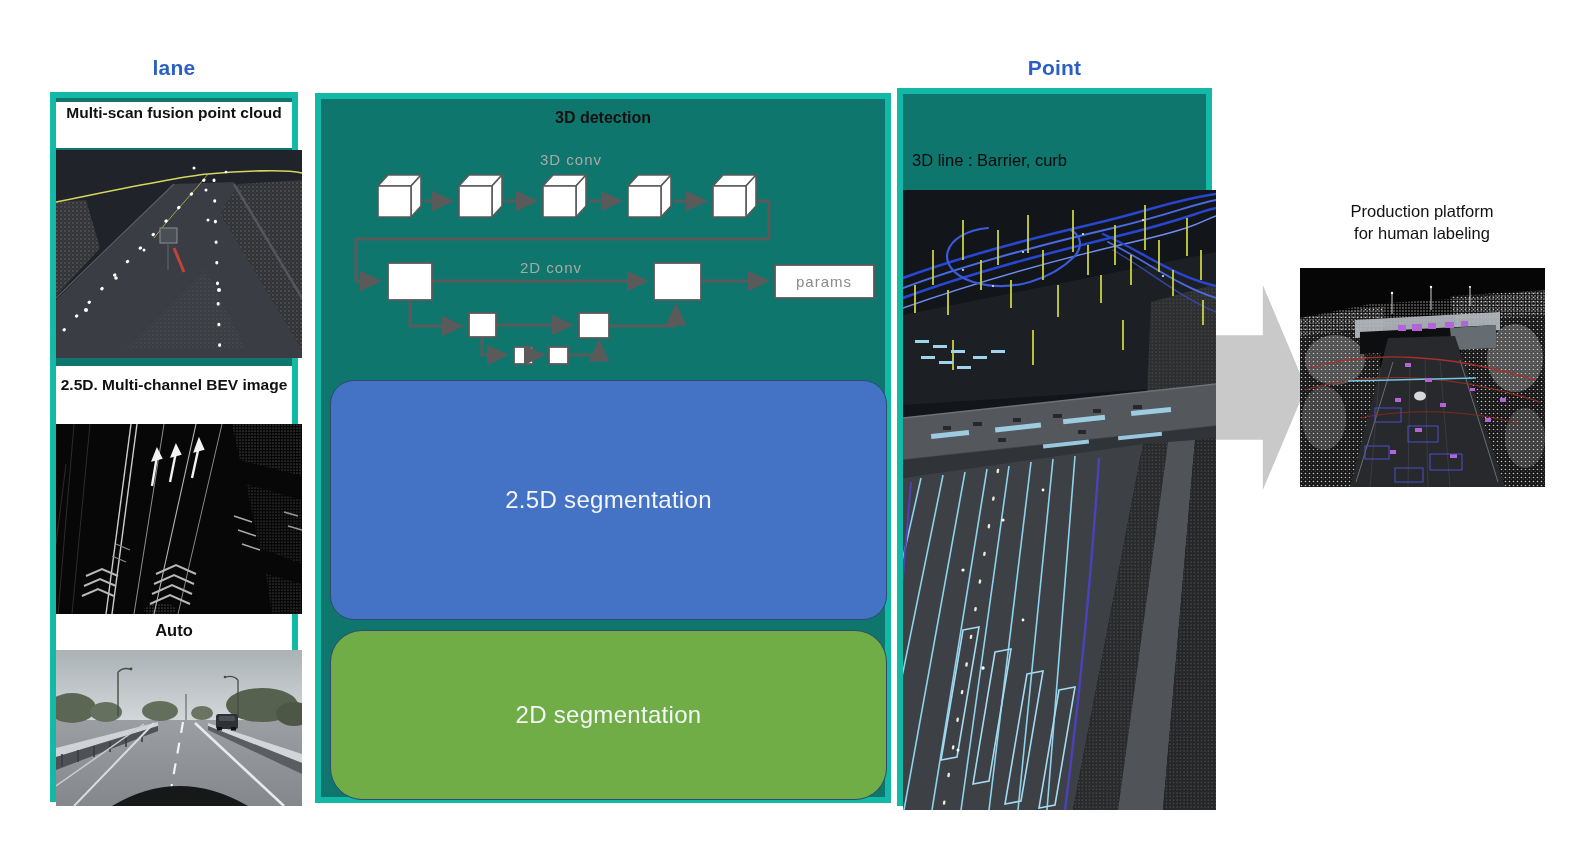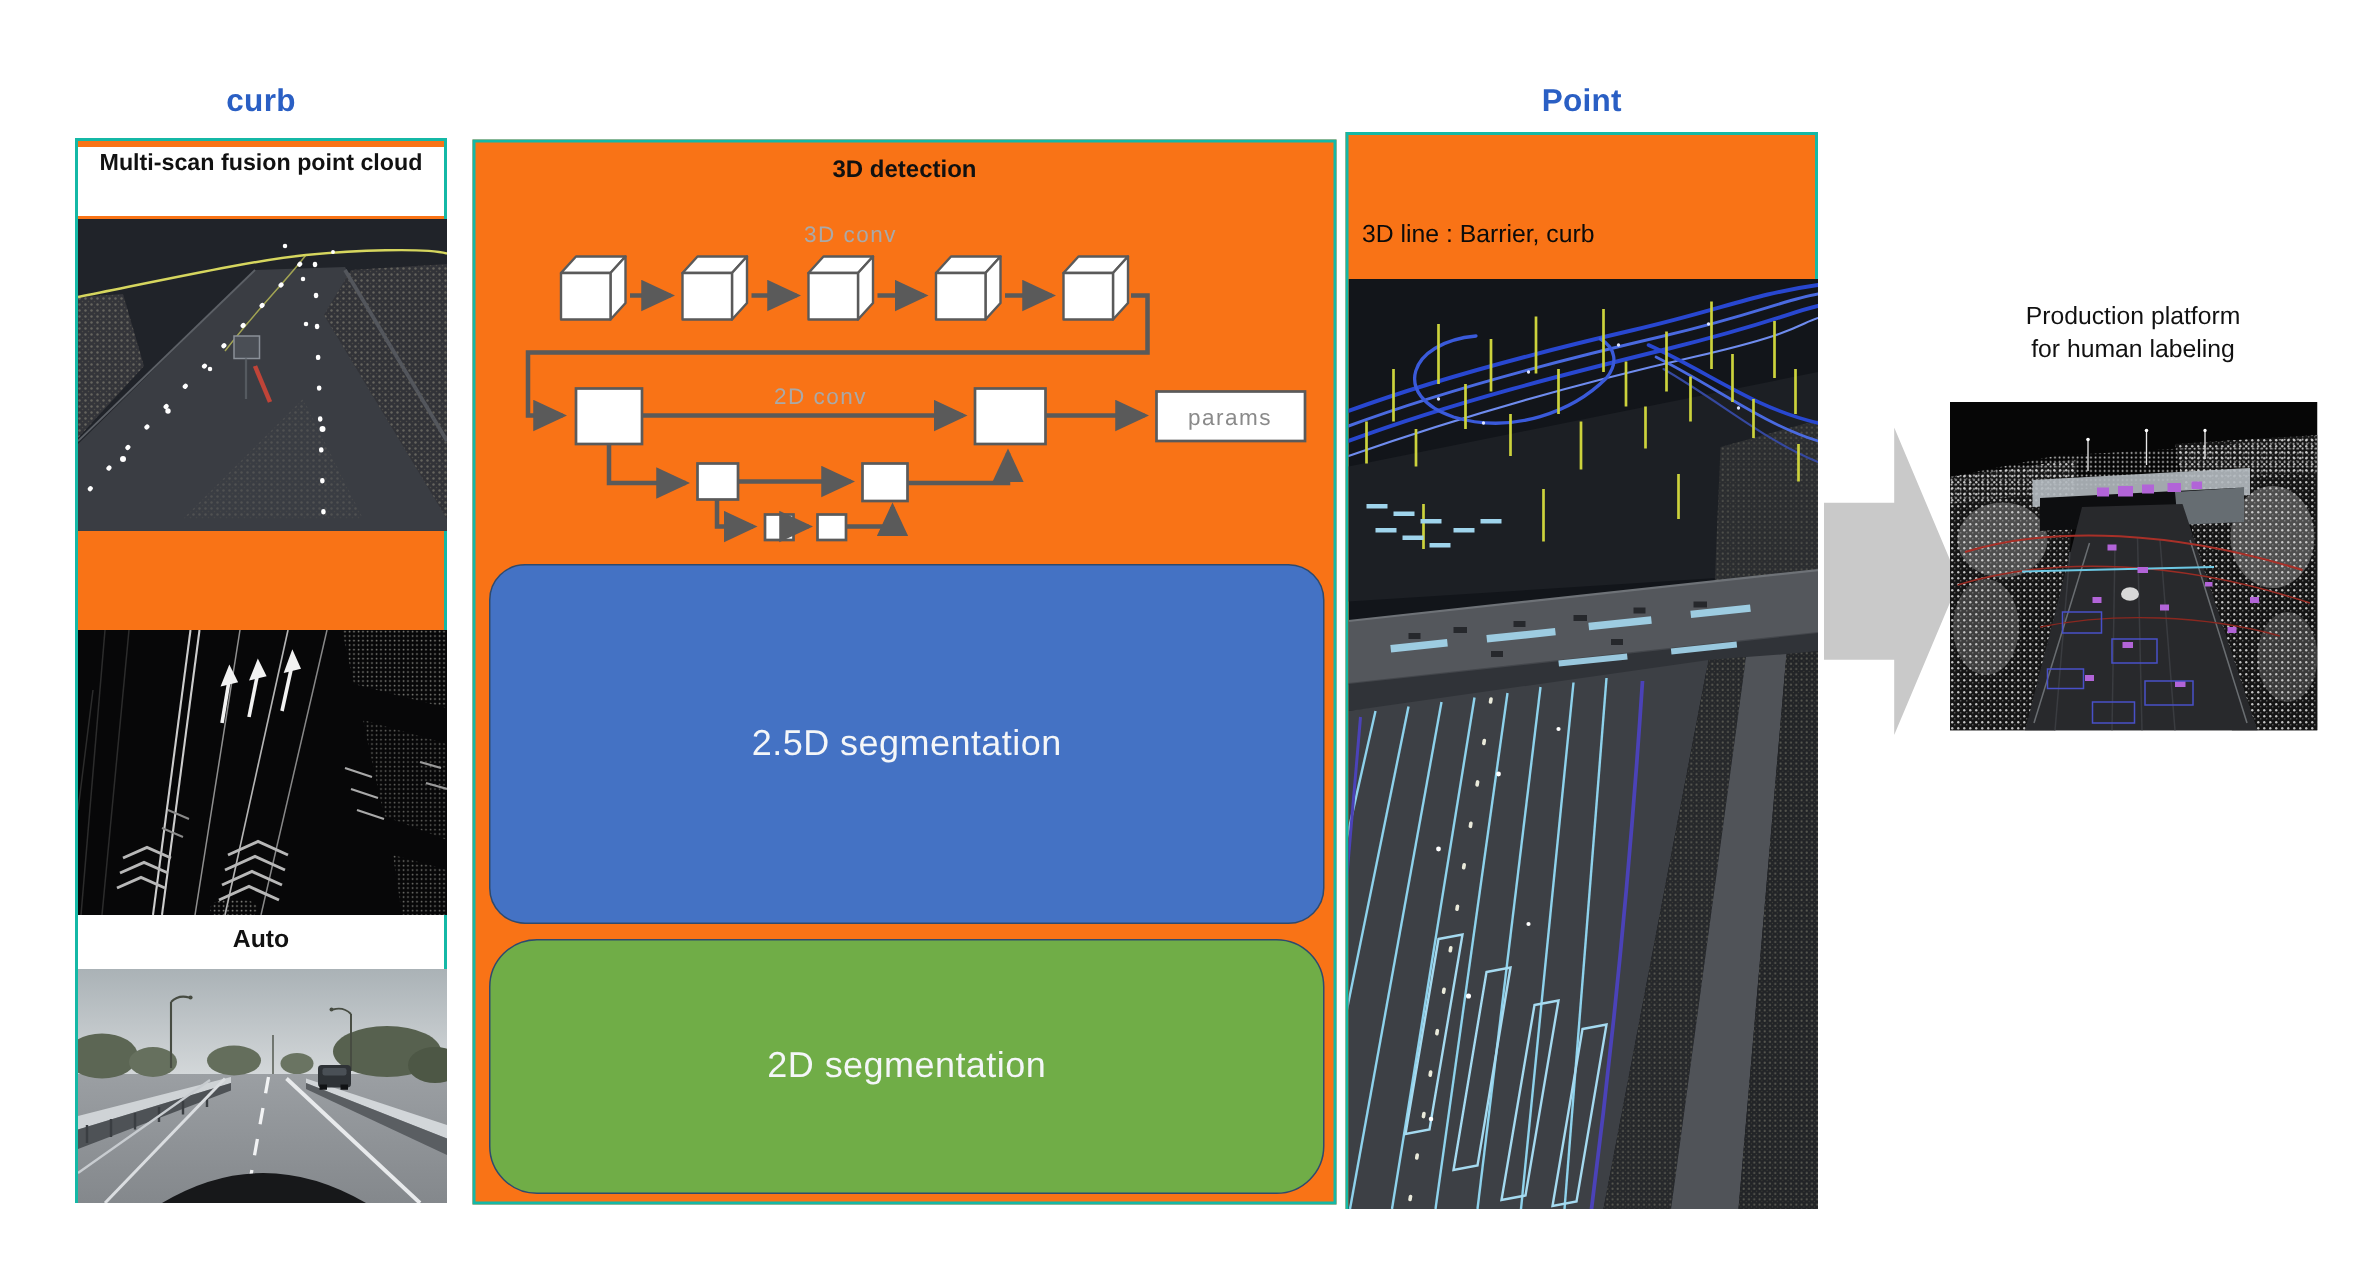--- a/index.html
+++ b/index.html
@@ -5,21 +5,21 @@
   html,body{margin:0;padding:0;background:#ffffff;}
   #stage{
     position:relative;width:1576px;height:858px;background:#ffffff;
     font-family:"Liberation Sans",sans-serif;overflow:hidden;
   }
   .col-header{
     position:absolute;text-align:center;color:#2a5fc4;
     font-size:21px;font-weight:600;letter-spacing:.2px;
   }
   .panel{
-    position:absolute;background:#f97316;border:2px solid #14b8a6;box-sizing:border-box;
+    position:absolute;background:#0f766e;border:6px solid #14b8a6;box-sizing:border-box;
   }
   .img-label{
     position:absolute;left:0;width:100%;text-align:center;color:#111111;
     font-size:15.5px;line-height:21px;font-weight:600;background:#ffffff;
   }
   .panel svg{position:absolute;left:0;display:block;}
   .algo-title{
     position:absolute;top:10px;left:0;width:100%;text-align:center;
     color:#111;font-size:16px;font-weight:600;
   }
@@ -43,21 +43,21 @@
     position:absolute;left:1302px;top:200px;width:240px;text-align:center;
     color:#111;font-size:16.5px;line-height:22px;font-weight:400;
   }
   #prod-img{position:absolute;left:1300px;top:268px;}
 </style>
 </head>
 <body>
 
 <div id="stage">
 
-  <div class="col-header" style="left:50px;top:56px;width:248px;">curb</div>
+  <div class="col-header" style="left:50px;top:56px;width:248px;">lane</div>
   <div class="col-header" style="left:897px;top:56px;width:315px;">Point</div>
 
   <div class="panel" style="left:50px;top:92px;width:248px;height:710px;">
 
     <div class="img-label" style="top:4px;height:46px;">Multi-scan fusion point cloud</div>
 
     <svg style="top:52px;" width="246" height="208" viewBox="0 0 246 208">
       <defs>
         <pattern id="veg1" width="4" height="4" patternUnits="userSpaceOnUse">
           <circle cx="1" cy="1" r="0.8" fill="#6e6c64" opacity="0.85"></circle>
@@ -88,20 +88,21 @@
           <circle cx="88" cy="100" r="1.5"></circle>
         <circle cx="152" cy="70" r="1.5"></circle>
           <circle cx="150" cy="40" r="1.5"></circle>
           <circle cx="163" cy="140" r="2"></circle>
         <circle cx="40," :r="0" r="0"></circle>
           <circle cx="138" cy="18" r="1.5"></circle>
           <circle cx="170" cy="22" r="1.3"></circle>
       </g>
     </svg>
 
+    <div class="img-label" style="top:268px;height:58px;padding-top:8px;box-sizing:border-box;">2.5D. Multi-channel BEV image</div>
 
     <svg style="top:326px;" width="246" height="190" viewBox="0 0 246 190">
       <defs>
         <pattern id="veg2" width="3" height="3" patternUnits="userSpaceOnUse">
           <circle cx="1" cy="1" r="0.6" fill="#9a9a94" opacity="0.9"></circle>
         </pattern>
       </defs>
       <rect width="246" height="190" fill="#070708"></rect>
       <g stroke="#2c2c2c" stroke-width="1">
         <path d="M18,0 L2,190"></path>

